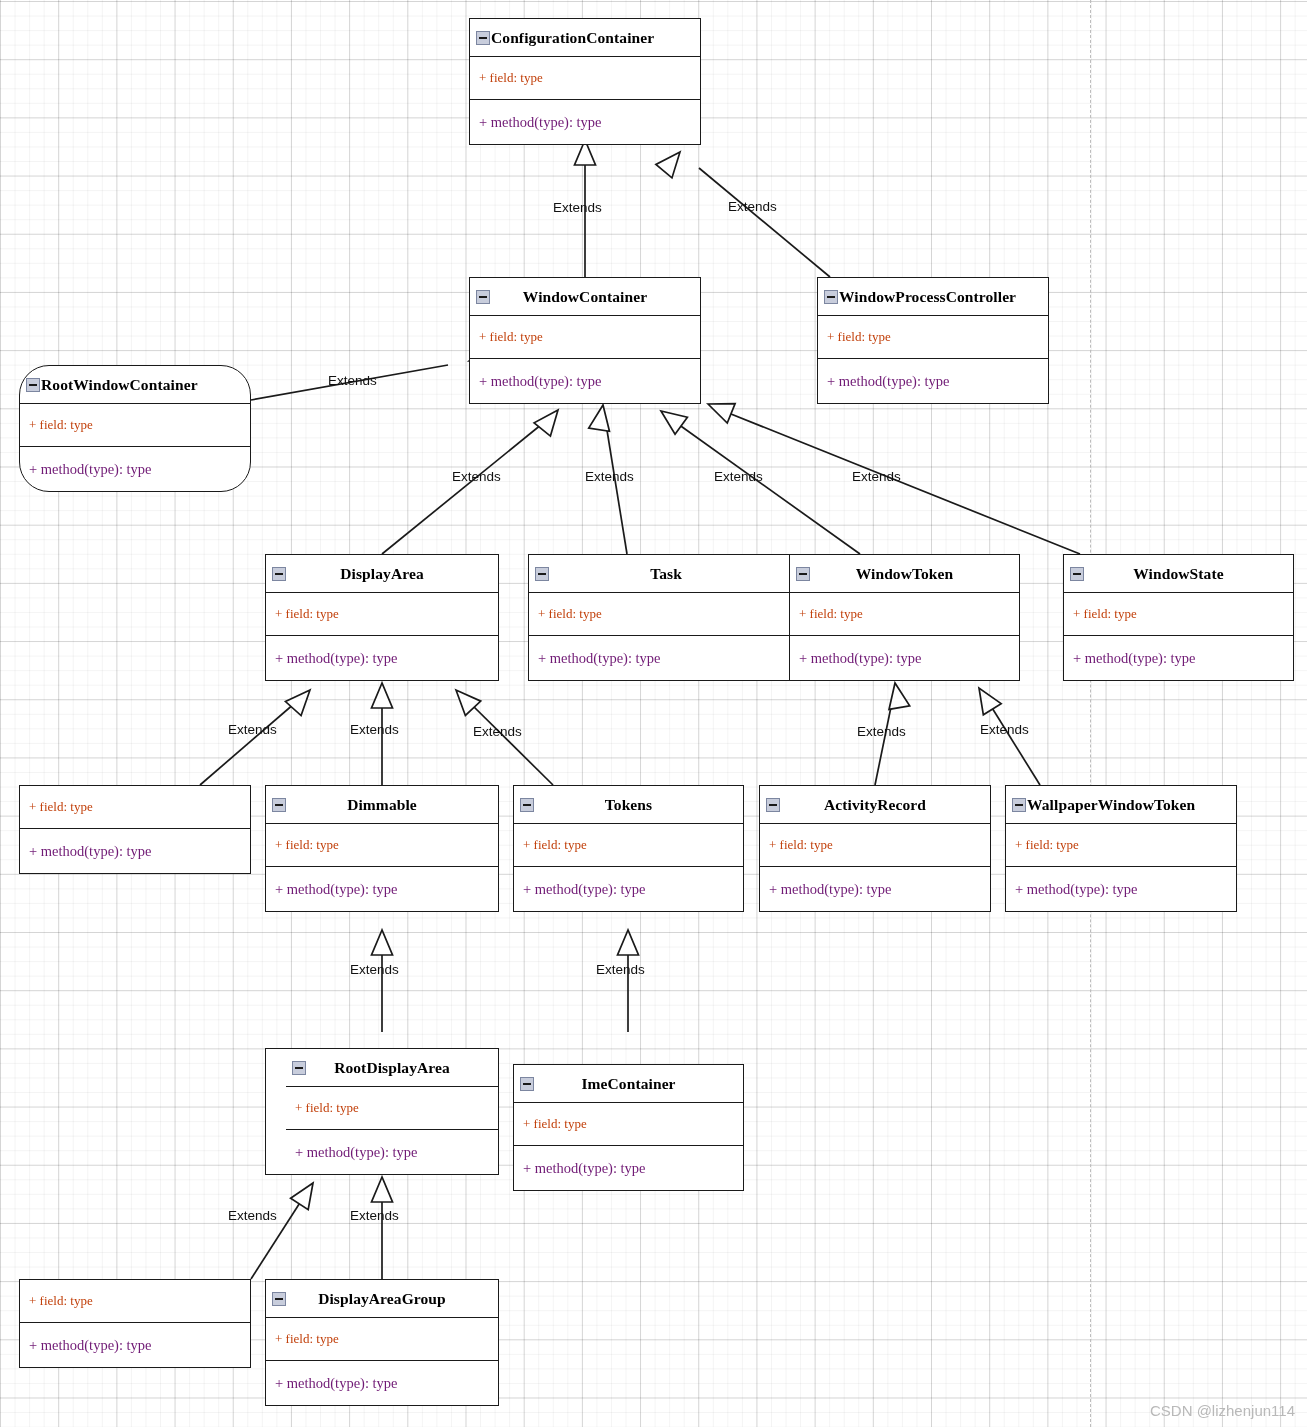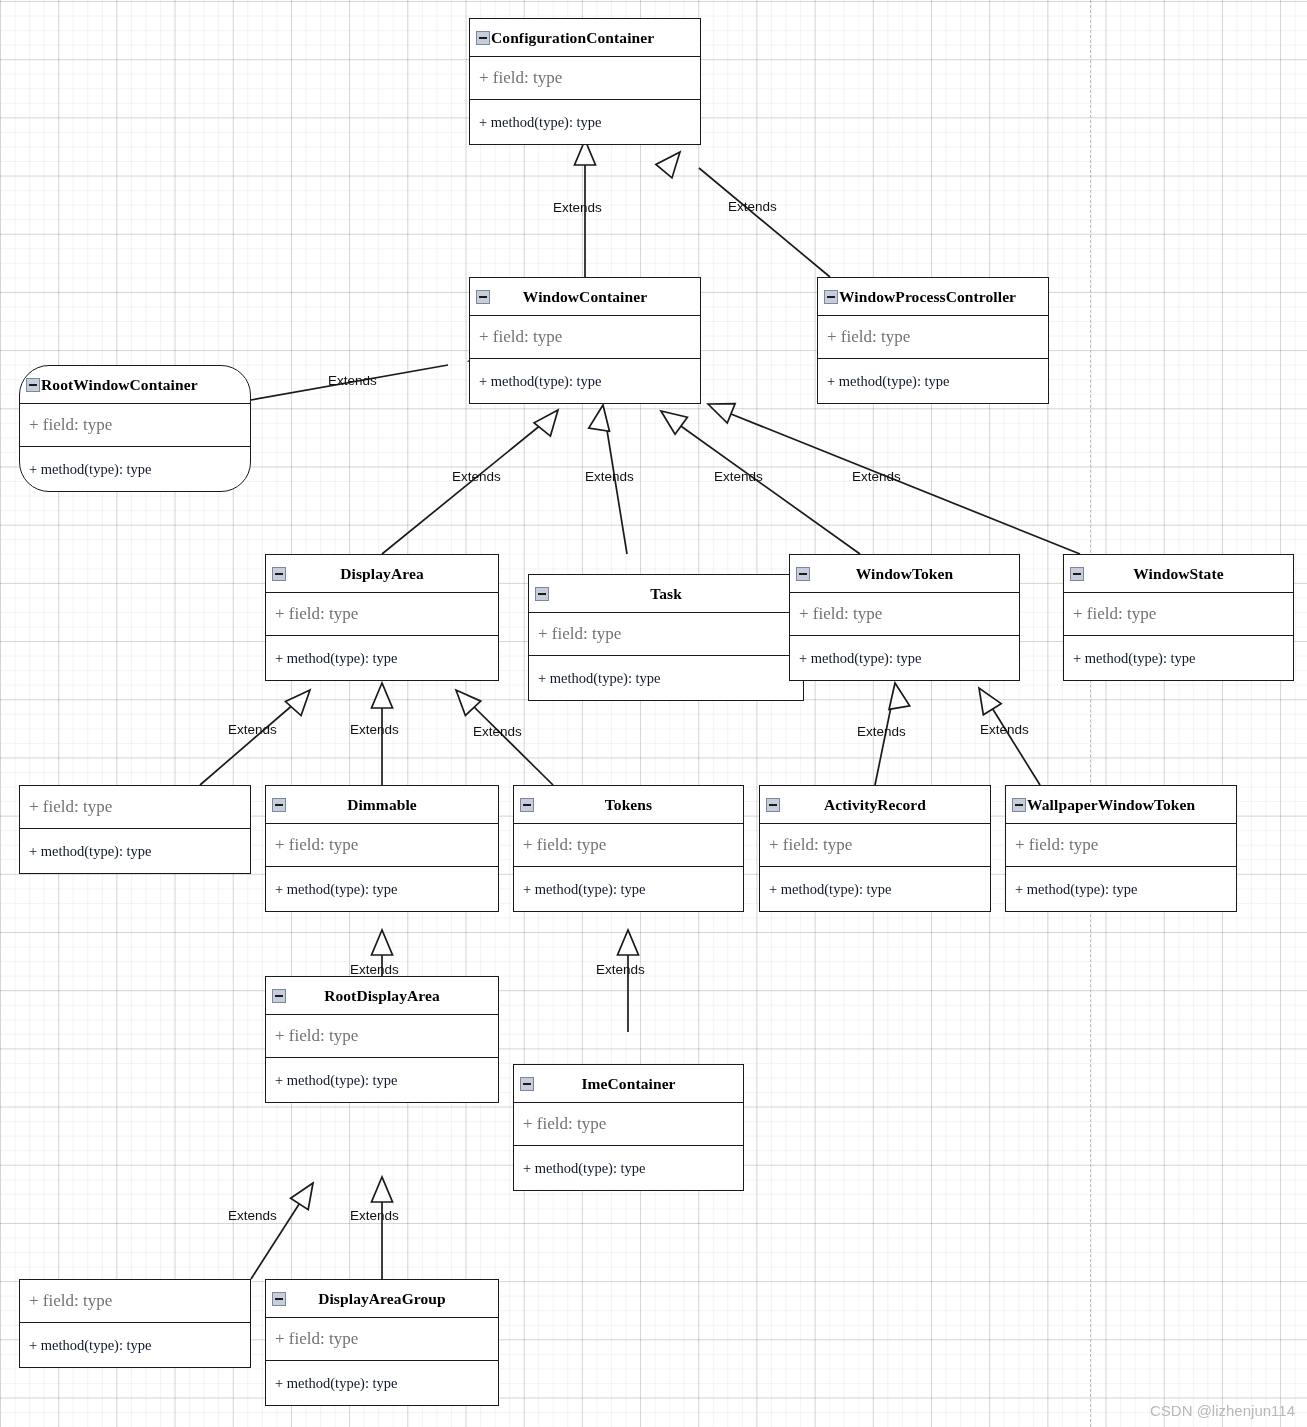--- a/index.html
+++ b/index.html
@@ -78,31 +78,31 @@
     height: 2px;
     background: #1a1a1a;
   }
   .uml-field {
     box-sizing: border-box;
     height: 43px;
     border-bottom: 1.6px solid #1a1a1a;
     display: flex;
     align-items: center;
     padding-left: 9px;
-    font-size: 17px;
-    color: #737373;
+    font-size: 13px;
+    color: #c2410c;
   }
   .uml-method {
     box-sizing: border-box;
     height: 44px;
     display: flex;
     align-items: center;
     padding-left: 9px;
     font-size: 14.5px;
-    color: #0f172a;
+    color: #701a75;
     text-align: right;
   }
   .edge-label {
     position: absolute;
     font-size: 13.5px;
     color: #111111;
     white-space: nowrap;
     z-index: 6;
     background: transparent;
   }
@@ -232,21 +232,21 @@
         <div class="uml-method">+ method(type): type</div>
       </div>
       <div class="uml-class" style="left: 265px; top: 554px; width: 234px;">
         <div class="uml-title">
           <span class="collapse-icon"></span>
           <span>DisplayArea</span>
         </div>
         <div class="uml-field">+ field: type</div>
         <div class="uml-method">+ method(type): type</div>
       </div>
-      <div class="uml-class" style="left: 528px; top: 574px; width: 276px;">
+      <div class="uml-class" style="left: 528px; top: 554px; width: 276px;">
         <div class="uml-title">
           <span class="collapse-icon"></span>
           <span>Task</span>
         </div>
         <div class="uml-field">+ field: type</div>
         <div class="uml-method">+ method(type): type</div>
       </div>
       <div class="uml-class" style="left: 789px; top: 554px; width: 231px;">
         <div class="uml-title">
           <span class="collapse-icon"></span>
@@ -292,21 +292,21 @@
         <div class="uml-method">+ method(type): type</div>
       </div>
       <div class="uml-class" style="left: 1005px; top: 785px; width: 232px;">
         <div class="uml-title" style="justify-content: flex-start; padding-left: 21px;">
           <span class="collapse-icon"></span>
           <span>WallpaperWindowToken</span>
         </div>
         <div class="uml-field">+ field: type</div>
         <div class="uml-method">+ method(type): type</div>
       </div>
-      <div class="uml-class" style="left: 265px; top: 976px; width: 234px;">
+      <div class="uml-class" style="left: 265px; top: 1048px; width: 234px; padding-left: 20px;">
         <div class="uml-title">
           <span class="collapse-icon"></span>
           <span>RootDisplayArea</span>
         </div>
         <div class="uml-field">+ field: type</div>
         <div class="uml-method">+ method(type): type</div>
       </div>
       <div class="uml-class" style="left: 513px; top: 1064px; width: 231px;">
         <div class="uml-title">
           <span class="collapse-icon"></span>

